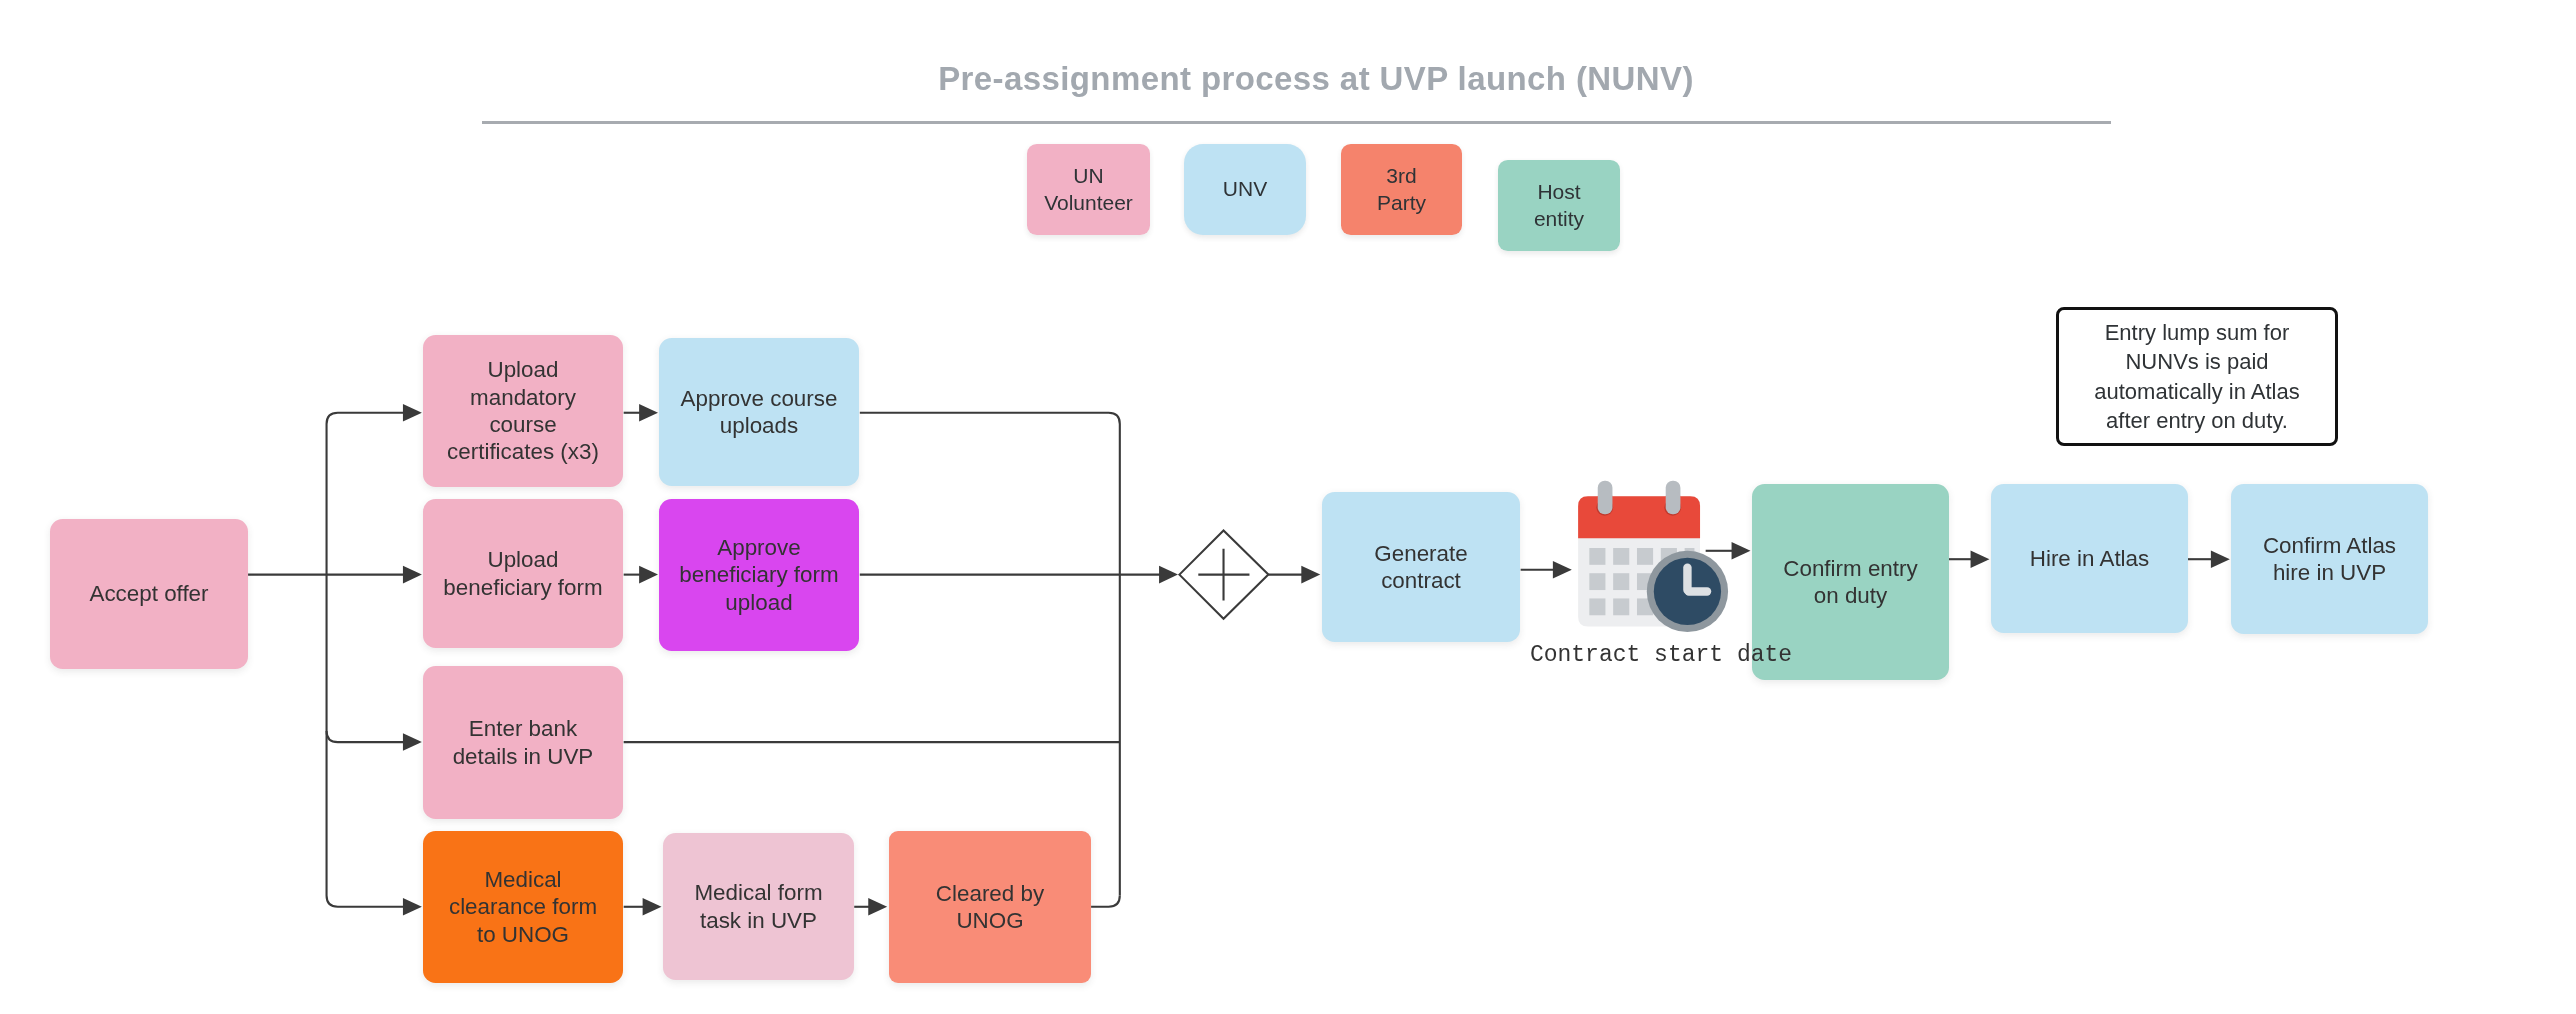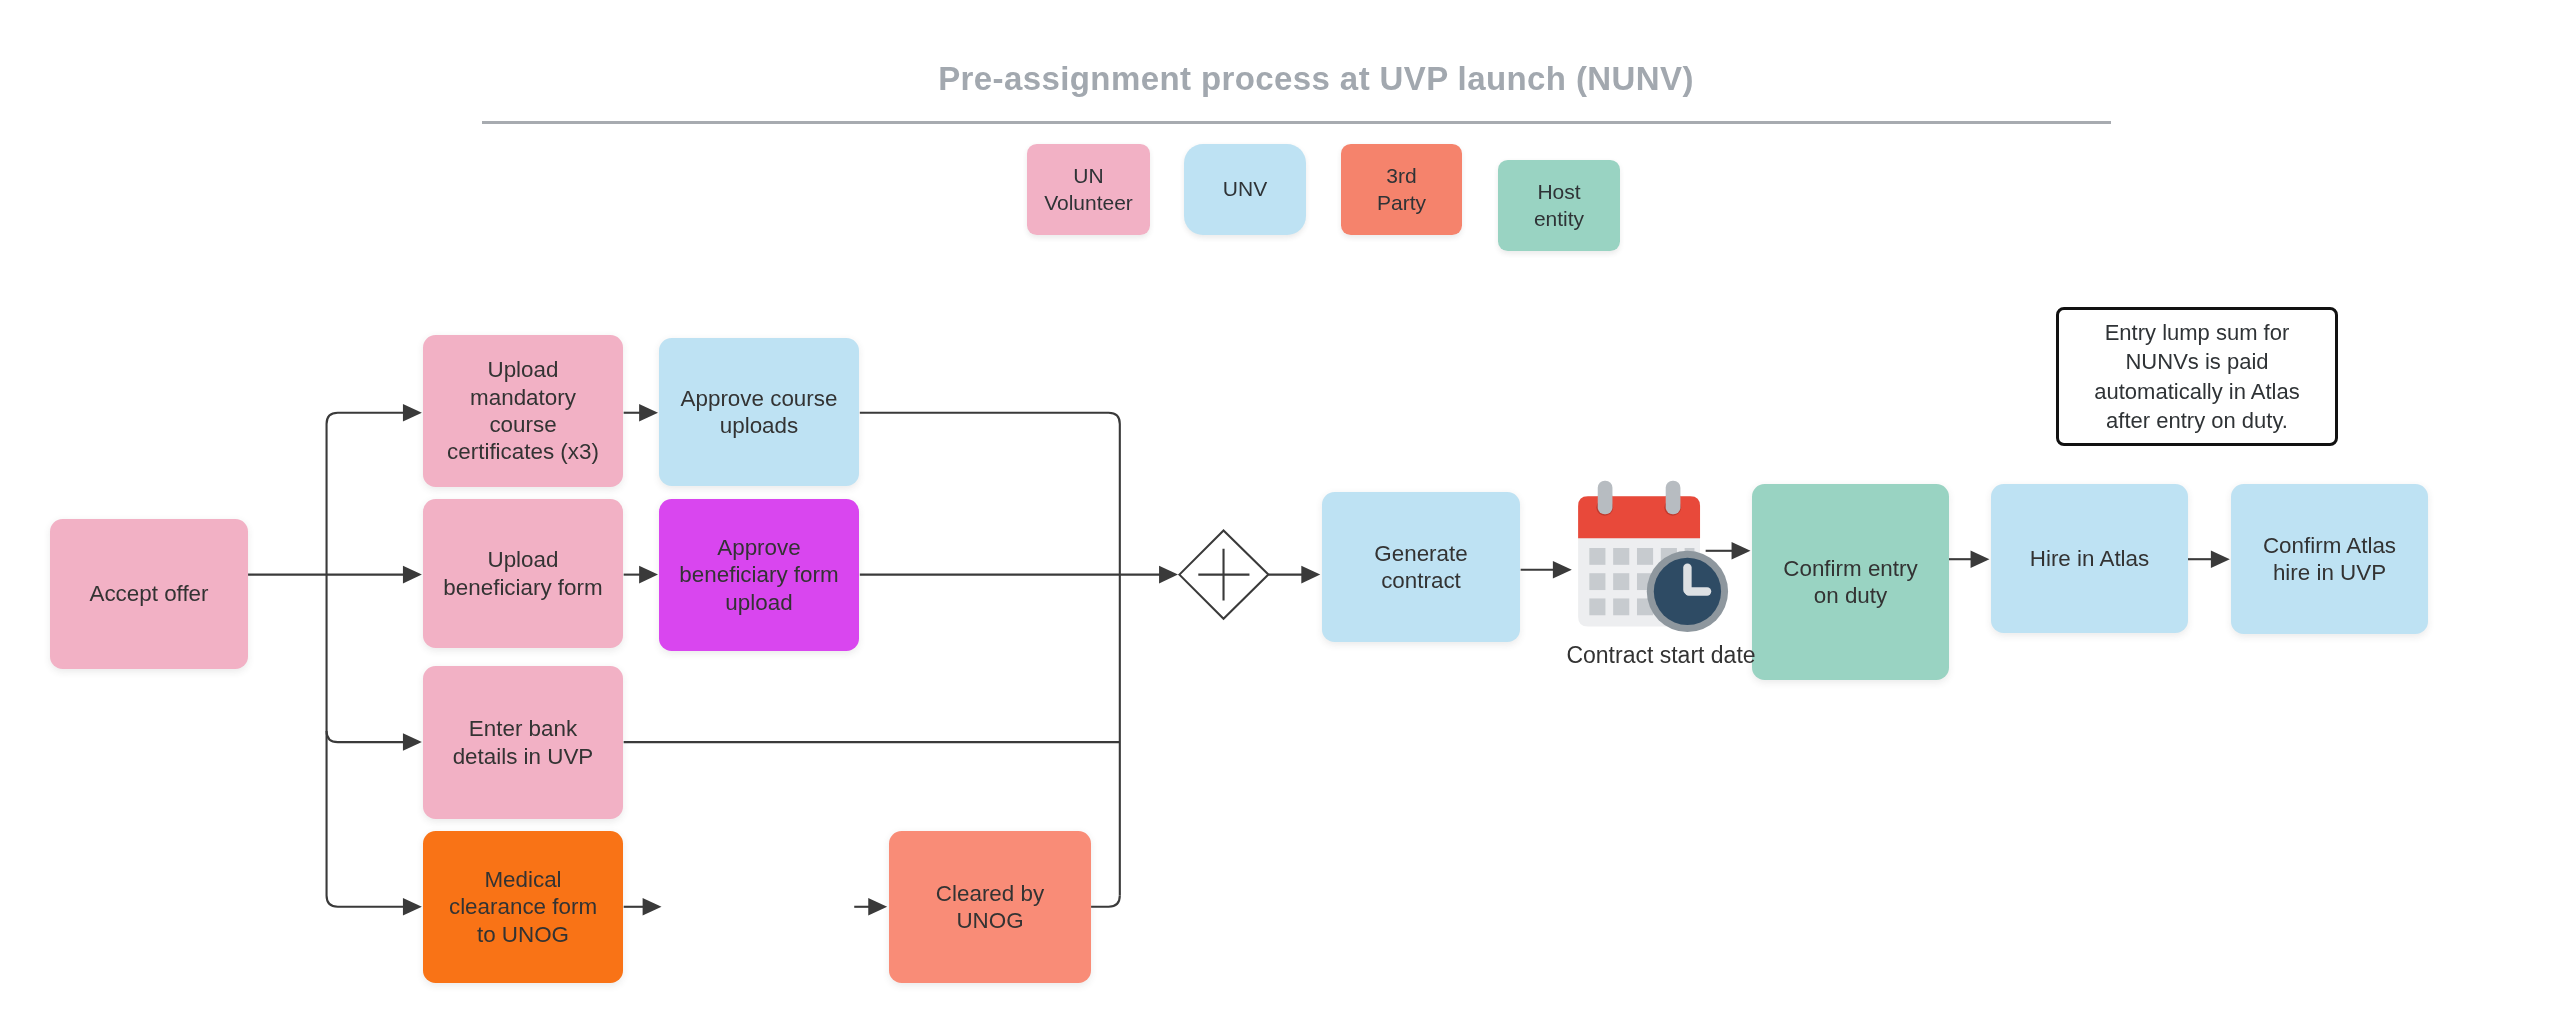--- a/index.html
+++ b/index.html
@@ -39,32 +39,32 @@
   }
   .note-box{
     position:absolute;left:2056px;top:307px;width:282px;height:139px;
     background:#ffffff;border:3.5px solid #111111;border-radius:8px;
     display:flex;align-items:center;justify-content:center;
     text-align:center;font-size:22px;line-height:1.32;color:#2f3336;
     white-space:pre-line;box-sizing:border-box;
   }
   .flow-label{
     position:absolute;left:1514px;top:642px;width:294px;
-    text-align:center;font-size:23px;color:#333333;
+    text-align:center;font-size:23px;color:#333333;font-family:Liberation Mono, monospace;
   }
   
   .n-accept{left:50px;top:519px;width:198px;height:150px;}
   .n-upload-course{left:423px;top:335px;width:200px;height:152px;}
   .n-approve-course{left:659px;top:338px;width:200px;height:148px;}
   .n-upload-beneficiary{left:423px;top:499px;width:200px;height:149px;}
   .n-approve-beneficiary{left:659px;top:499px;width:200px;height:152px;}
   .n-enter-bank{left:423px;top:666px;width:200px;height:153px;}
   .n-medical-clearance{left:423px;top:831px;width:200px;height:152px;}
   .n-medical-task{left:663px;top:833px;width:191px;height:147px;}
-  .n-cleared-unog{left:889px;top:831px;width:202px;height:152px;}
+  .n-cleared-unog{left:889px;top:831px;width:202px;height:152px;border-radius:9px;}
   .n-generate{left:1322px;top:492px;width:198px;height:150px;}
   .n-confirm-entry{left:1752px;top:484px;width:197px;height:196px;}
   .n-hire-atlas{left:1991px;top:484px;width:197px;height:149px;}
   .n-confirm-atlas{left:2231px;top:484px;width:197px;height:150px;}
   .l-un-volunteer{left:1027px;width:123px;}
   .l-unv{left:1184px;width:122px;border-radius:19px;}
   .l-3rd-party{left:1341px;width:121px;}
   .l-host-entity{left:1498px;width:122px;margin-top:16px;}
 </style>
 </head>
@@ -186,20 +186,22 @@
   <div class="node n-upload-beneficiary" style="background-color: rgb(242, 177, 197);">Upload
 beneficiary form</div>
   <div class="node n-approve-beneficiary" style="background-color: #d946ef;">Approve
 beneficiary form
 upload</div>
   <div class="node n-enter-bank" style="background-color: rgb(242, 177, 197);">Enter bank
 details in UVP</div>
   <div class="node n-medical-clearance" style="background-color: #f97316;">Medical
 clearance form
 to UNOG</div>
+  <div class="node n-medical-task" style="background-color: rgb(238, 196, 211);">Medical form
+task in UVP</div>
   <div class="node n-cleared-unog" style="background-color: rgb(249, 140, 119);">Cleared by
 UNOG</div>
   <div class="node n-generate" style="background-color: rgb(190, 226, 243);">Generate
 contract</div>
   <div class="node n-confirm-entry" style="background-color: rgb(153, 211, 194);">Confirm entry
 on duty</div>
   <div class="node n-hire-atlas" style="background-color: rgb(190, 226, 243);">Hire in Atlas</div>
   <div class="node n-confirm-atlas" style="background-color: rgb(190, 226, 243);">Confirm Atlas
 hire in UVP</div>
 

